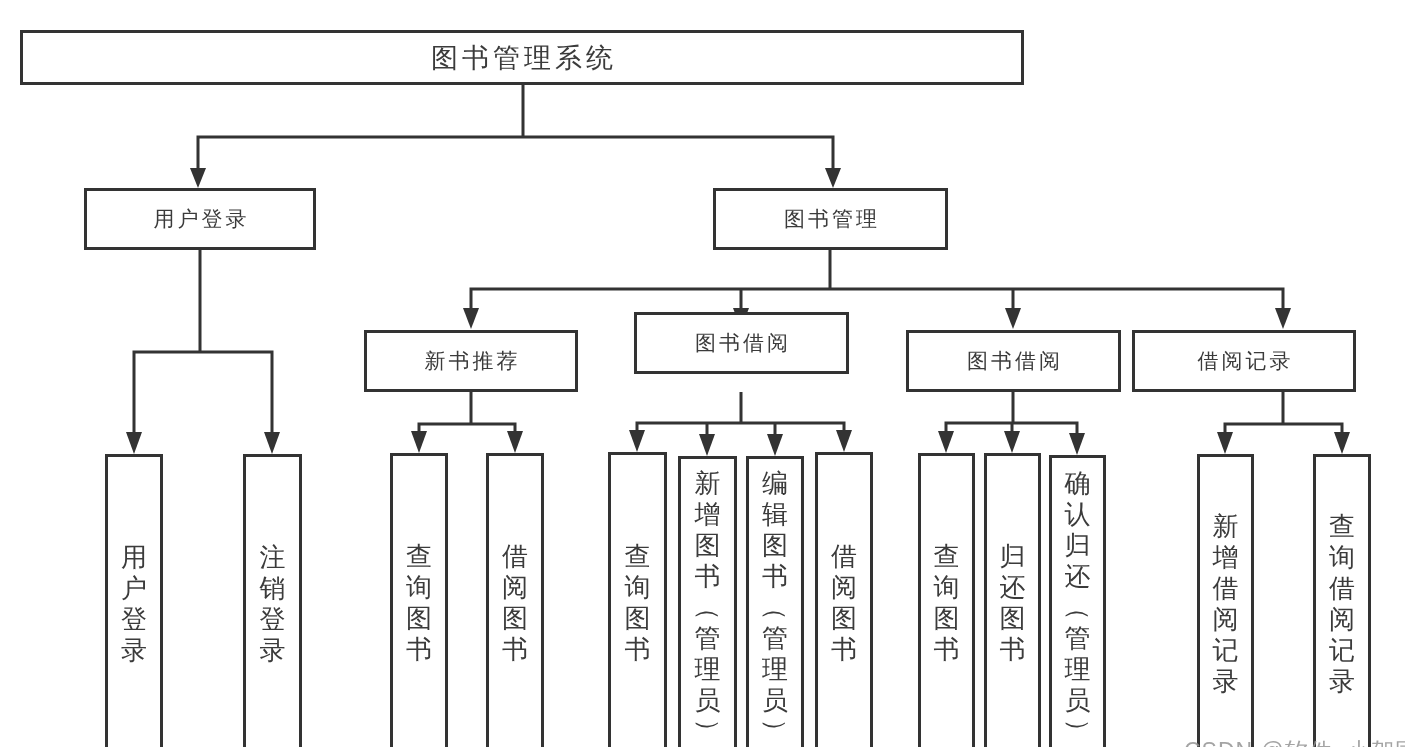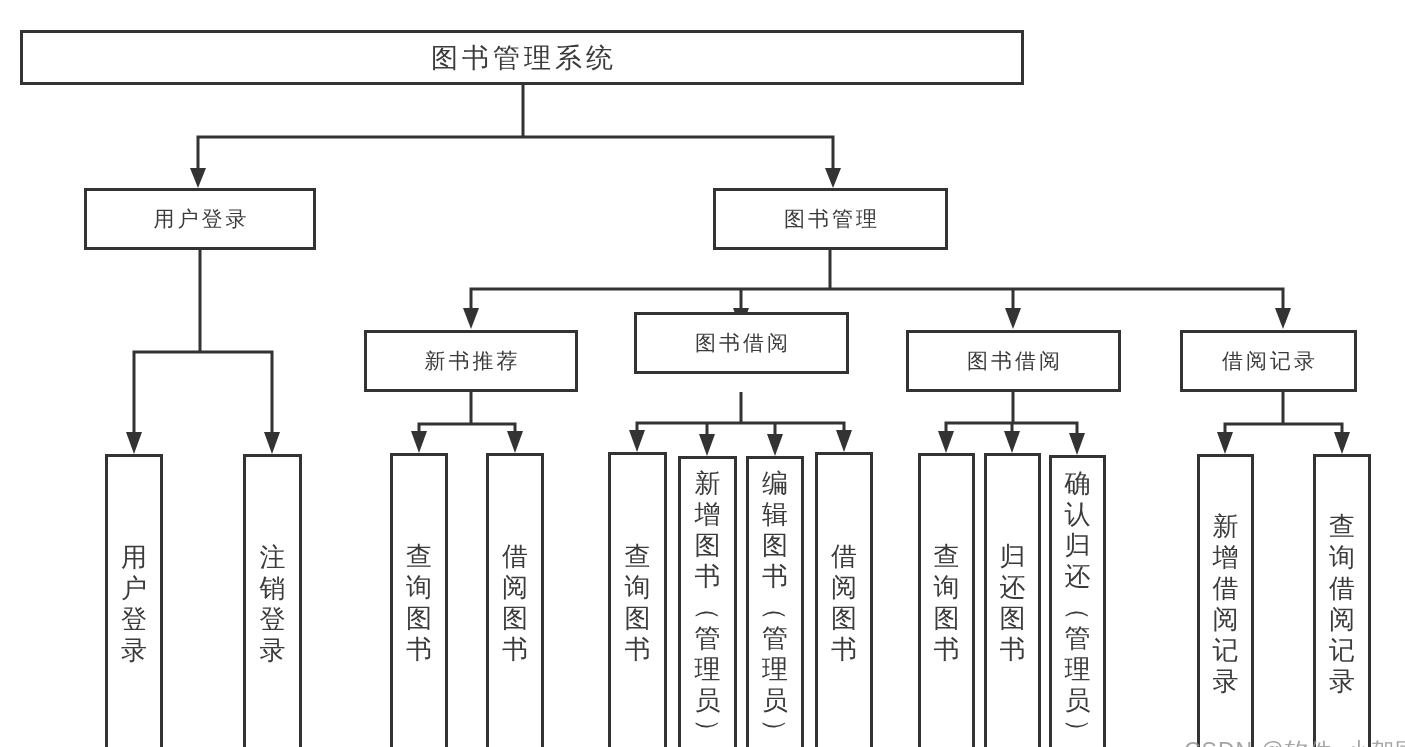--- a/index.html
+++ b/index.html
@@ -123,21 +123,21 @@
 
   <div class="node" style="left:364px;top:313px;width:214px;height:62px">
     <span class="hlabel">新书推荐</span>
   </div>
   <div class="node" style="left:634px;top:295px;width:215px;height:62px">
     <span class="hlabel">图书借阅</span>
   </div>
   <div class="node" style="left:906px;top:313px;width:215px;height:62px">
     <span class="hlabel">图书借阅</span>
   </div>
-  <div class="node" style="left:1180px;top:313px;width:177px;height:62px">
+  <div class="node" style="left:1132px;top:313px;width:224px;height:62px">
     <span class="hlabel">借阅记录</span>
   </div>
 
   <div class="node leaf vtext" style="left:105px;top:437px;width:58px;height:300px">
       <span class="vchar">用</span>
       <span class="vchar">户</span>
       <span class="vchar">登</span>
       <span class="vchar">录</span>
     </div>
   <div class="node leaf vtext" style="left:243px;top:437px;width:59px;height:300px">

